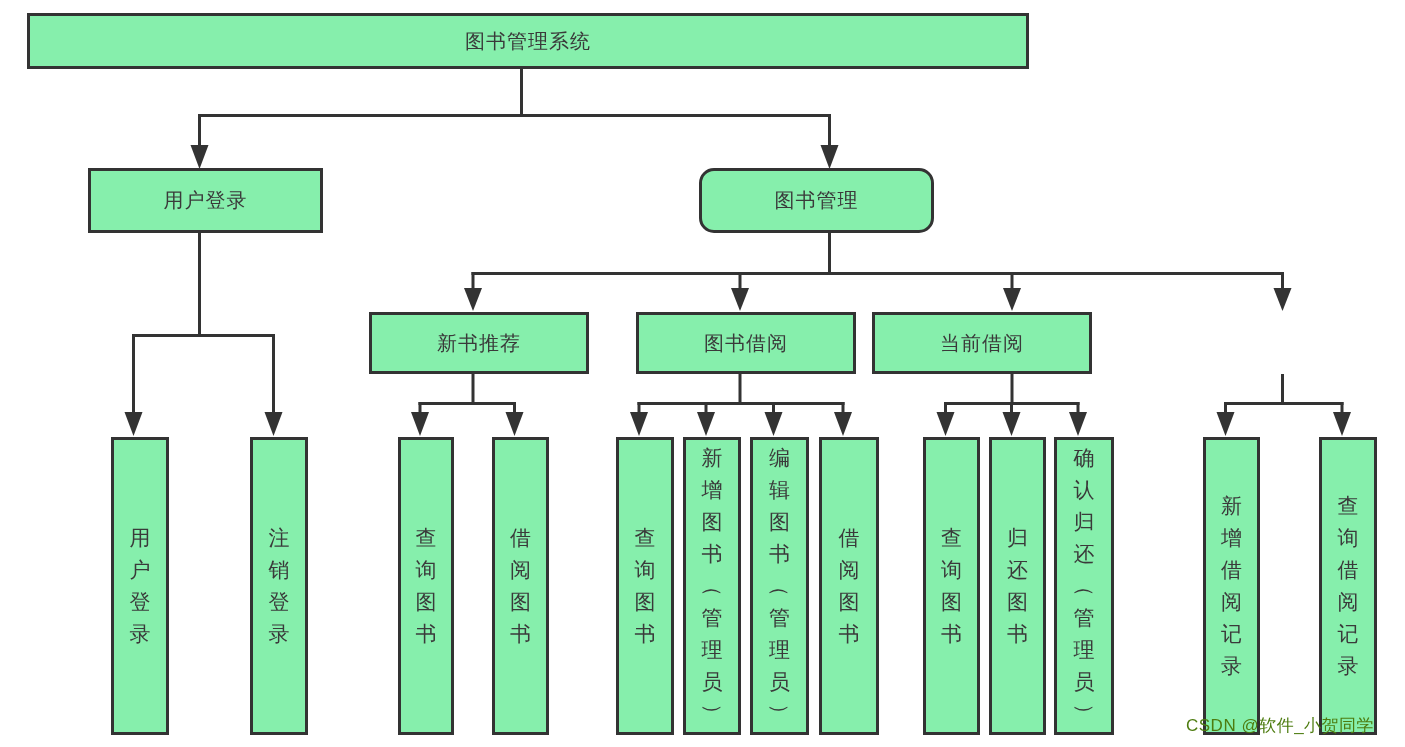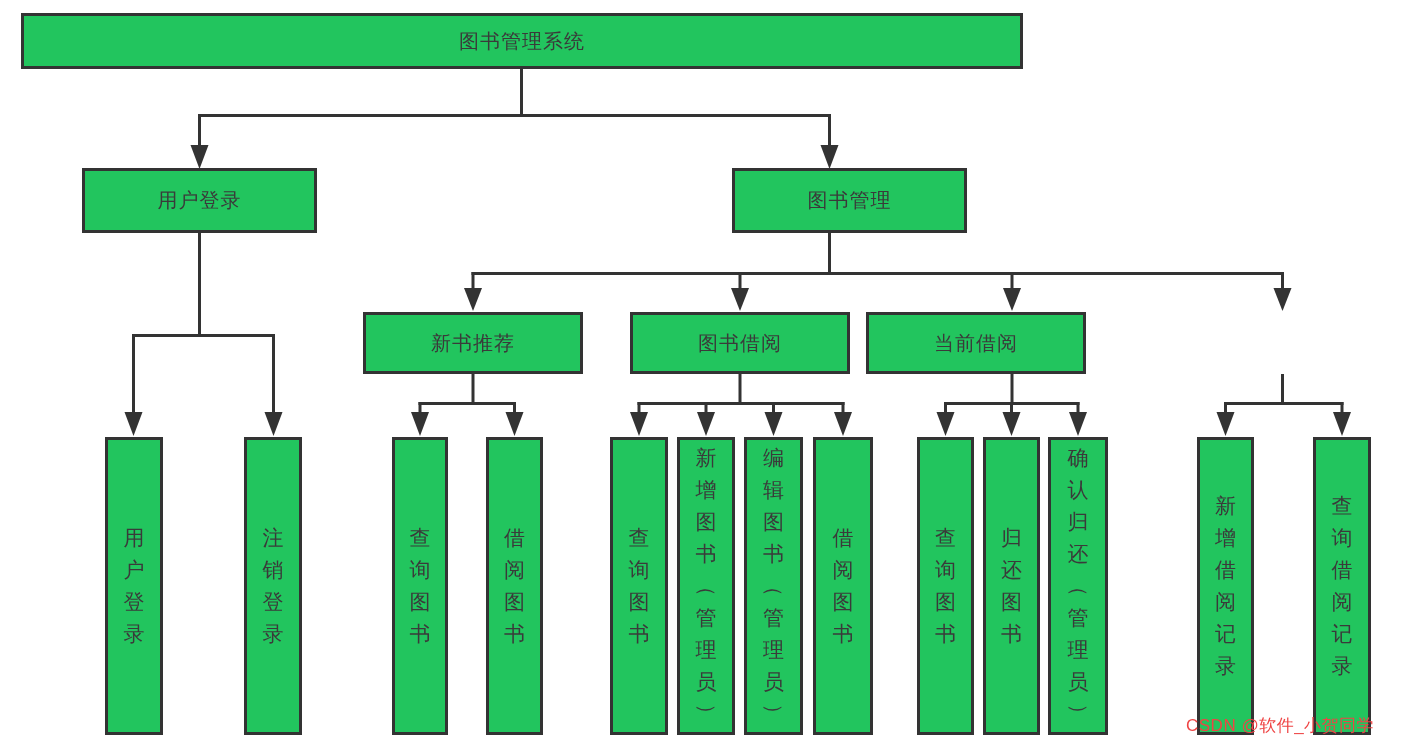--- a/index.html
+++ b/index.html
@@ -7,42 +7,43 @@
     position:relative;
     width:1405px;height:747px;
     background:#ffffff;
     font-family:"Liberation Sans","DejaVu Sans",sans-serif;
     overflow:hidden;
   }
   #connectors{position:absolute;left:0;top:0;width:1405px;height:747px;}
   .box{
     position:absolute;
     box-sizing:border-box;
-    background:#22c55e;
+    background:#86efac;
     border:3px solid #333333;
     color:#3a3a3a;
     display:flex;align-items:center;justify-content:center;
     text-align:center;
+    margin-left:6px;
   }
   .hnode{font-size:20px;letter-spacing:1px;}
   .root{left:21px;top:13px;width:1002px;height:56px;}
   .lvl1{top:168px;height:65px;width:235px;}
   .lvl2{top:312px;height:62px;width:220px;}
   .leaf{
     top:437px;height:298px;
     flex-direction:column;
   }
   .vchar{
     display:block;font-size:21px;line-height:32px;height:32px;
     color:#3a3a3a;
   }
   .vchar.rot{transform:rotate(90deg);}
   #watermark{
     position:absolute;left:1186px;top:714px;
-    font-size:17px;color:#ef4444;letter-spacing:0.5px;
+    font-size:17px;color:#4d7c0f;letter-spacing:0.5px;
     white-space:nowrap;
   }
 </style>
 </head>
 <body>
 
 <div id="stage">
 
   <svg id="connectors" viewBox="0 0 1405 747" xmlns="http://www.w3.org/2000/svg">
     <g stroke="#333333" stroke-width="3" fill="none">
@@ -110,21 +111,21 @@
       <polygon points="1002.5,412 1020.5,412 1011.5,436"></polygon>
       <polygon points="1069,412 1087,412 1078,436"></polygon>
       <polygon points="1216.5,412 1234.5,412 1225.5,436"></polygon>
       <polygon points="1333,412 1351,412 1342,436"></polygon>
     </g>
   </svg>
 
   <div class="box hnode root">图书管理系统</div>
 
   <div class="box hnode lvl1" style="left:82px;">用户登录</div>
-  <div class="box hnode lvl1" style="left:732px;">图书管理</div>
+  <div class="box hnode lvl1" style="left:693px;border-radius:15px;">图书管理</div>
 
   <div class="box hnode lvl2" style="left:630px;">图书借阅</div>
   <div class="box hnode lvl2" style="left:363px;">新书推荐</div>
   <div class="box hnode lvl2" style="left:866px;">当前借阅</div>
 
   <div class="box leaf" style="left:105px;width:58px;">
       <span class="vchar">用</span>
       <span class="vchar">户</span>
       <span class="vchar">登</span>
       <span class="vchar">录</span>

